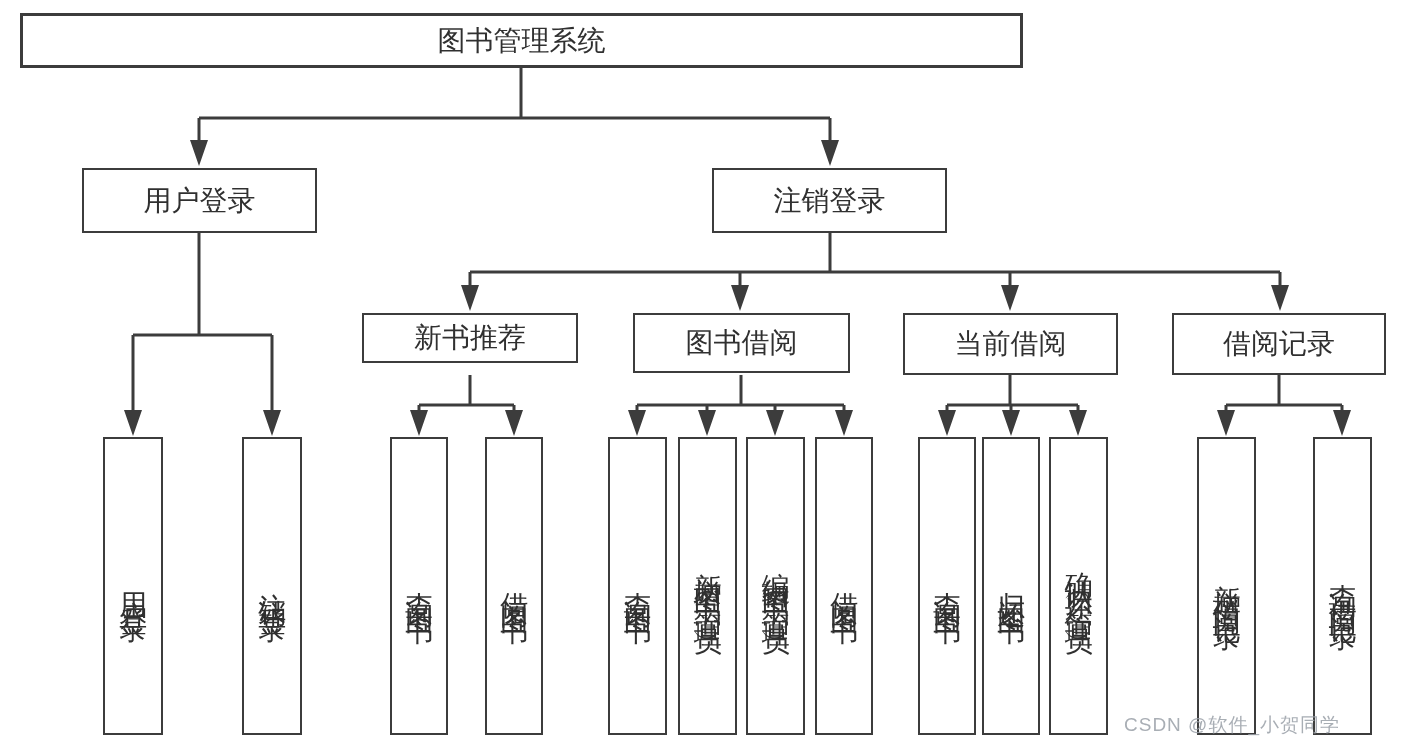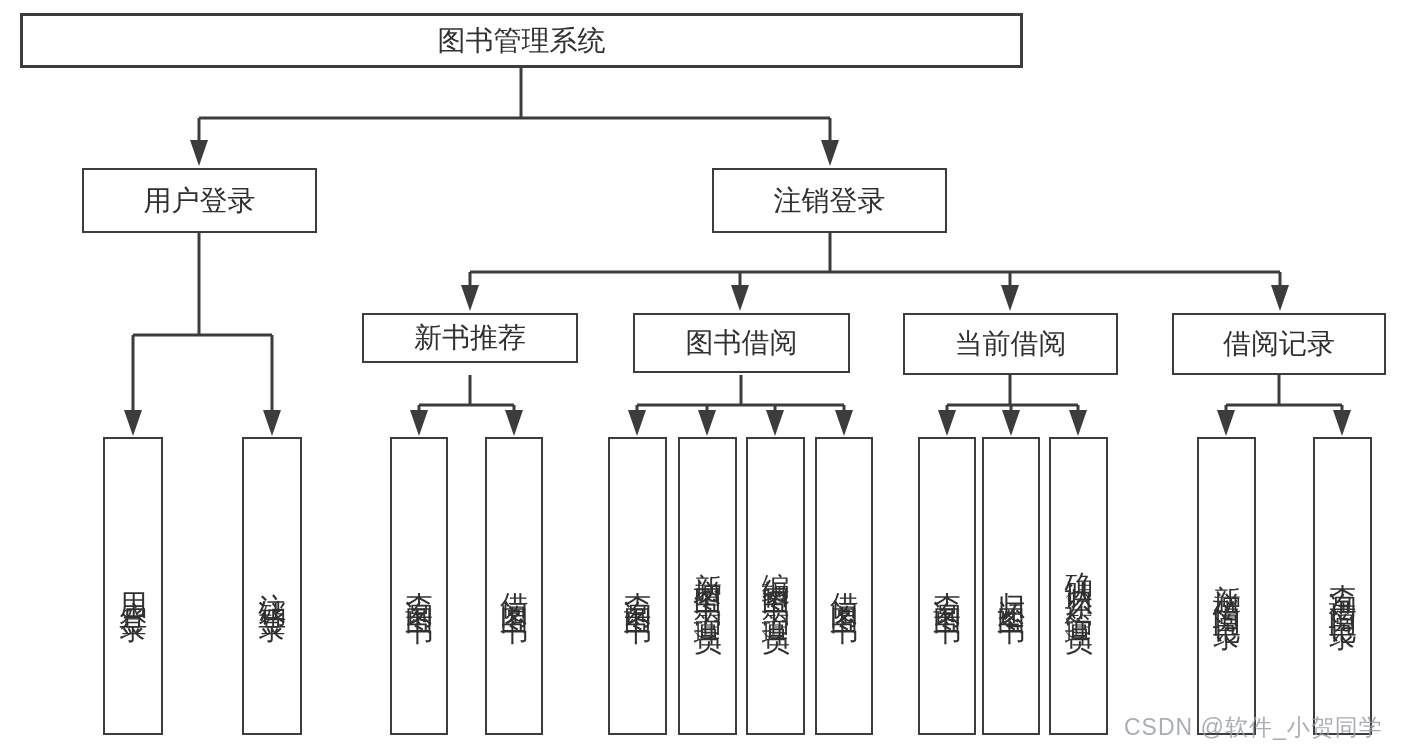--- a/index.html
+++ b/index.html
@@ -22,21 +22,21 @@
   }
   .lvl{border-width:2.5px}
   .v{
     border-width:2.5px;
     writing-mode:vertical-rl;text-orientation:mixed;
     letter-spacing:8px;
   }
   .watermark{
     position:absolute;left:1124px;top:712px;width:210px;
     color:var(--watermark);opacity:.85;
-    font-size:23px;letter-spacing:1px;white-space:nowrap;
+    font-size:19px;letter-spacing:1px;white-space:nowrap;
     pointer-events:none;
   }
 </style>
 </head>
 <body>
 
 <svg class="connectors" width="1405" height="747" viewBox="0 0 1405 747" aria-hidden="true">
   <path fill="none" stroke="currentColor" stroke-width="3" d="
     M521 68 V118  M199 118 H830  M199 118 V145  M830 118 V145
     M199 233 V335  M133 335 H272  M133 335 V412  M272 335 V412

